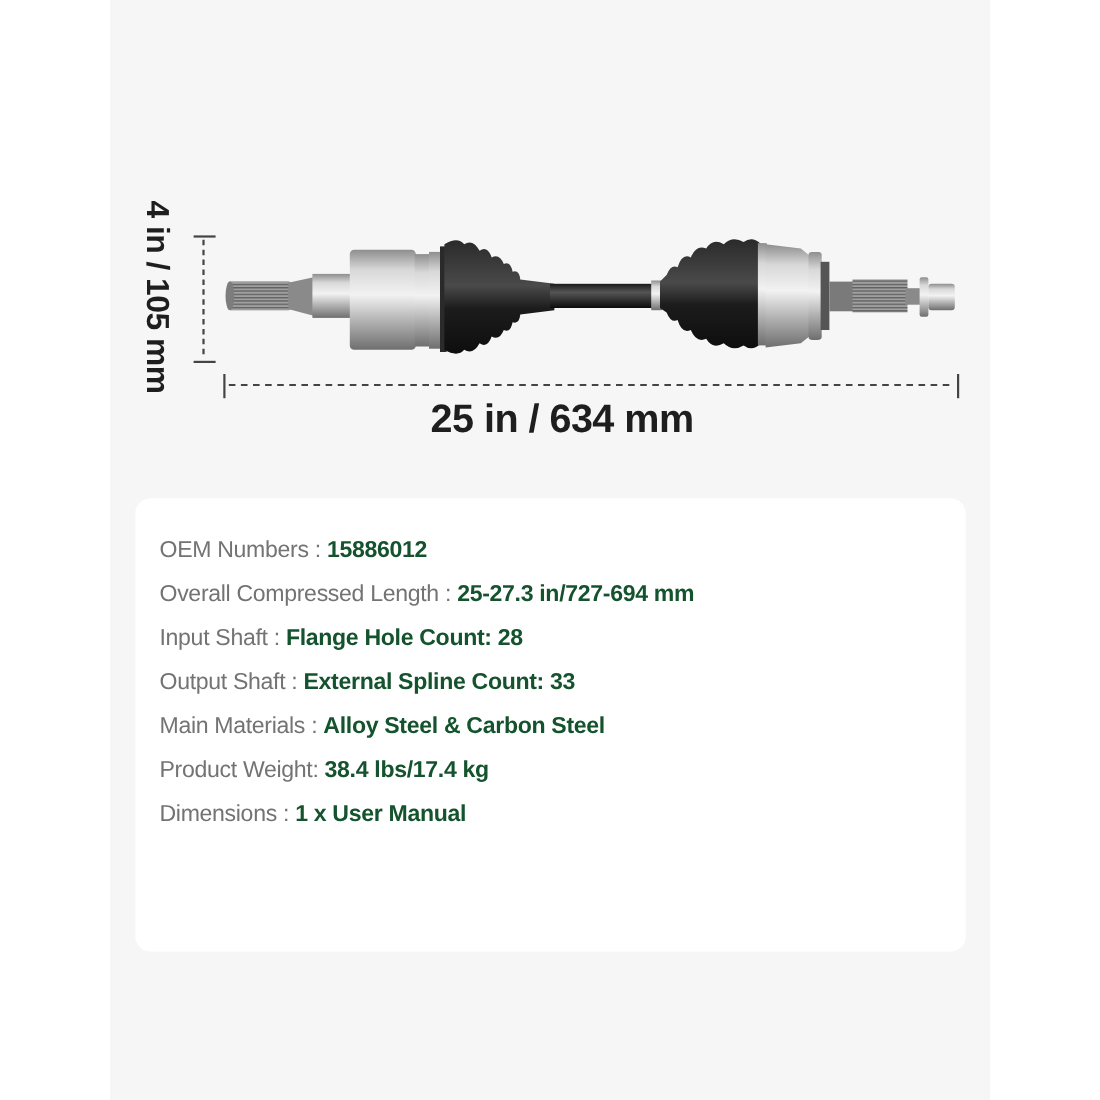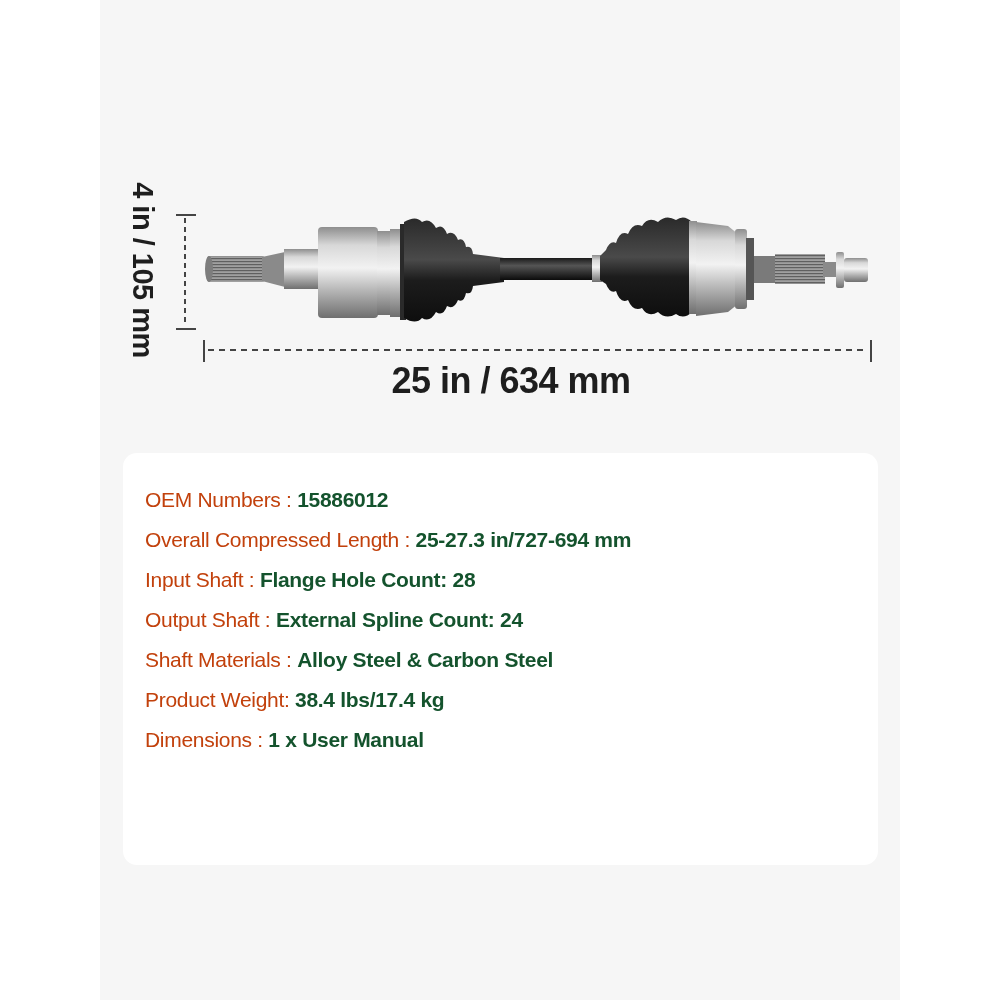--- a/index.html
+++ b/index.html
@@ -44,21 +44,21 @@
     .spec-list {
       position: absolute;
       left: 145px; top: 484px;
       list-style: none;
     }
     .spec-row {
       height: 40px; line-height: 32px;
       font-size: 21px; white-space: nowrap;
       letter-spacing: -0.3px;
     }
-    .spec-label { color: #c2410c; font-weight: 400; }
+    .spec-label { color: #737373; font-weight: 400; }
     .spec-value { color: #14532d; font-weight: 700; }
   </style>
 </head>
 <body>
 
 <div class="panel"></div>
 
 <div class="product">
   <svg width="1000" height="420" viewBox="0 0 1000 420">
     <defs>
@@ -148,24 +148,24 @@
   <li class="spec-row">
     <span class="spec-label">OEM Numbers : </span><span class="spec-value">15886012</span>
   </li>
   <li class="spec-row">
     <span class="spec-label">Overall Compressed Length : </span><span class="spec-value">25-27.3 in/727-694 mm</span>
   </li>
   <li class="spec-row">
     <span class="spec-label">Input Shaft : </span><span class="spec-value">Flange Hole Count: 28</span>
   </li>
   <li class="spec-row">
-    <span class="spec-label">Output Shaft : </span><span class="spec-value">External Spline Count: 24</span>
+    <span class="spec-label">Output Shaft : </span><span class="spec-value">External Spline Count: 33</span>
   </li>
   <li class="spec-row">
-    <span class="spec-label">Shaft Materials : </span><span class="spec-value">Alloy Steel &amp; Carbon Steel</span>
+    <span class="spec-label">Main Materials : </span><span class="spec-value">Alloy Steel &amp; Carbon Steel</span>
   </li>
   <li class="spec-row">
     <span class="spec-label">Product Weight: </span><span class="spec-value">38.4 lbs/17.4 kg</span>
   </li>
   <li class="spec-row">
     <span class="spec-label">Dimensions : </span><span class="spec-value">1 x User Manual</span>
   </li>
 </ul>
 
 </body></html>

